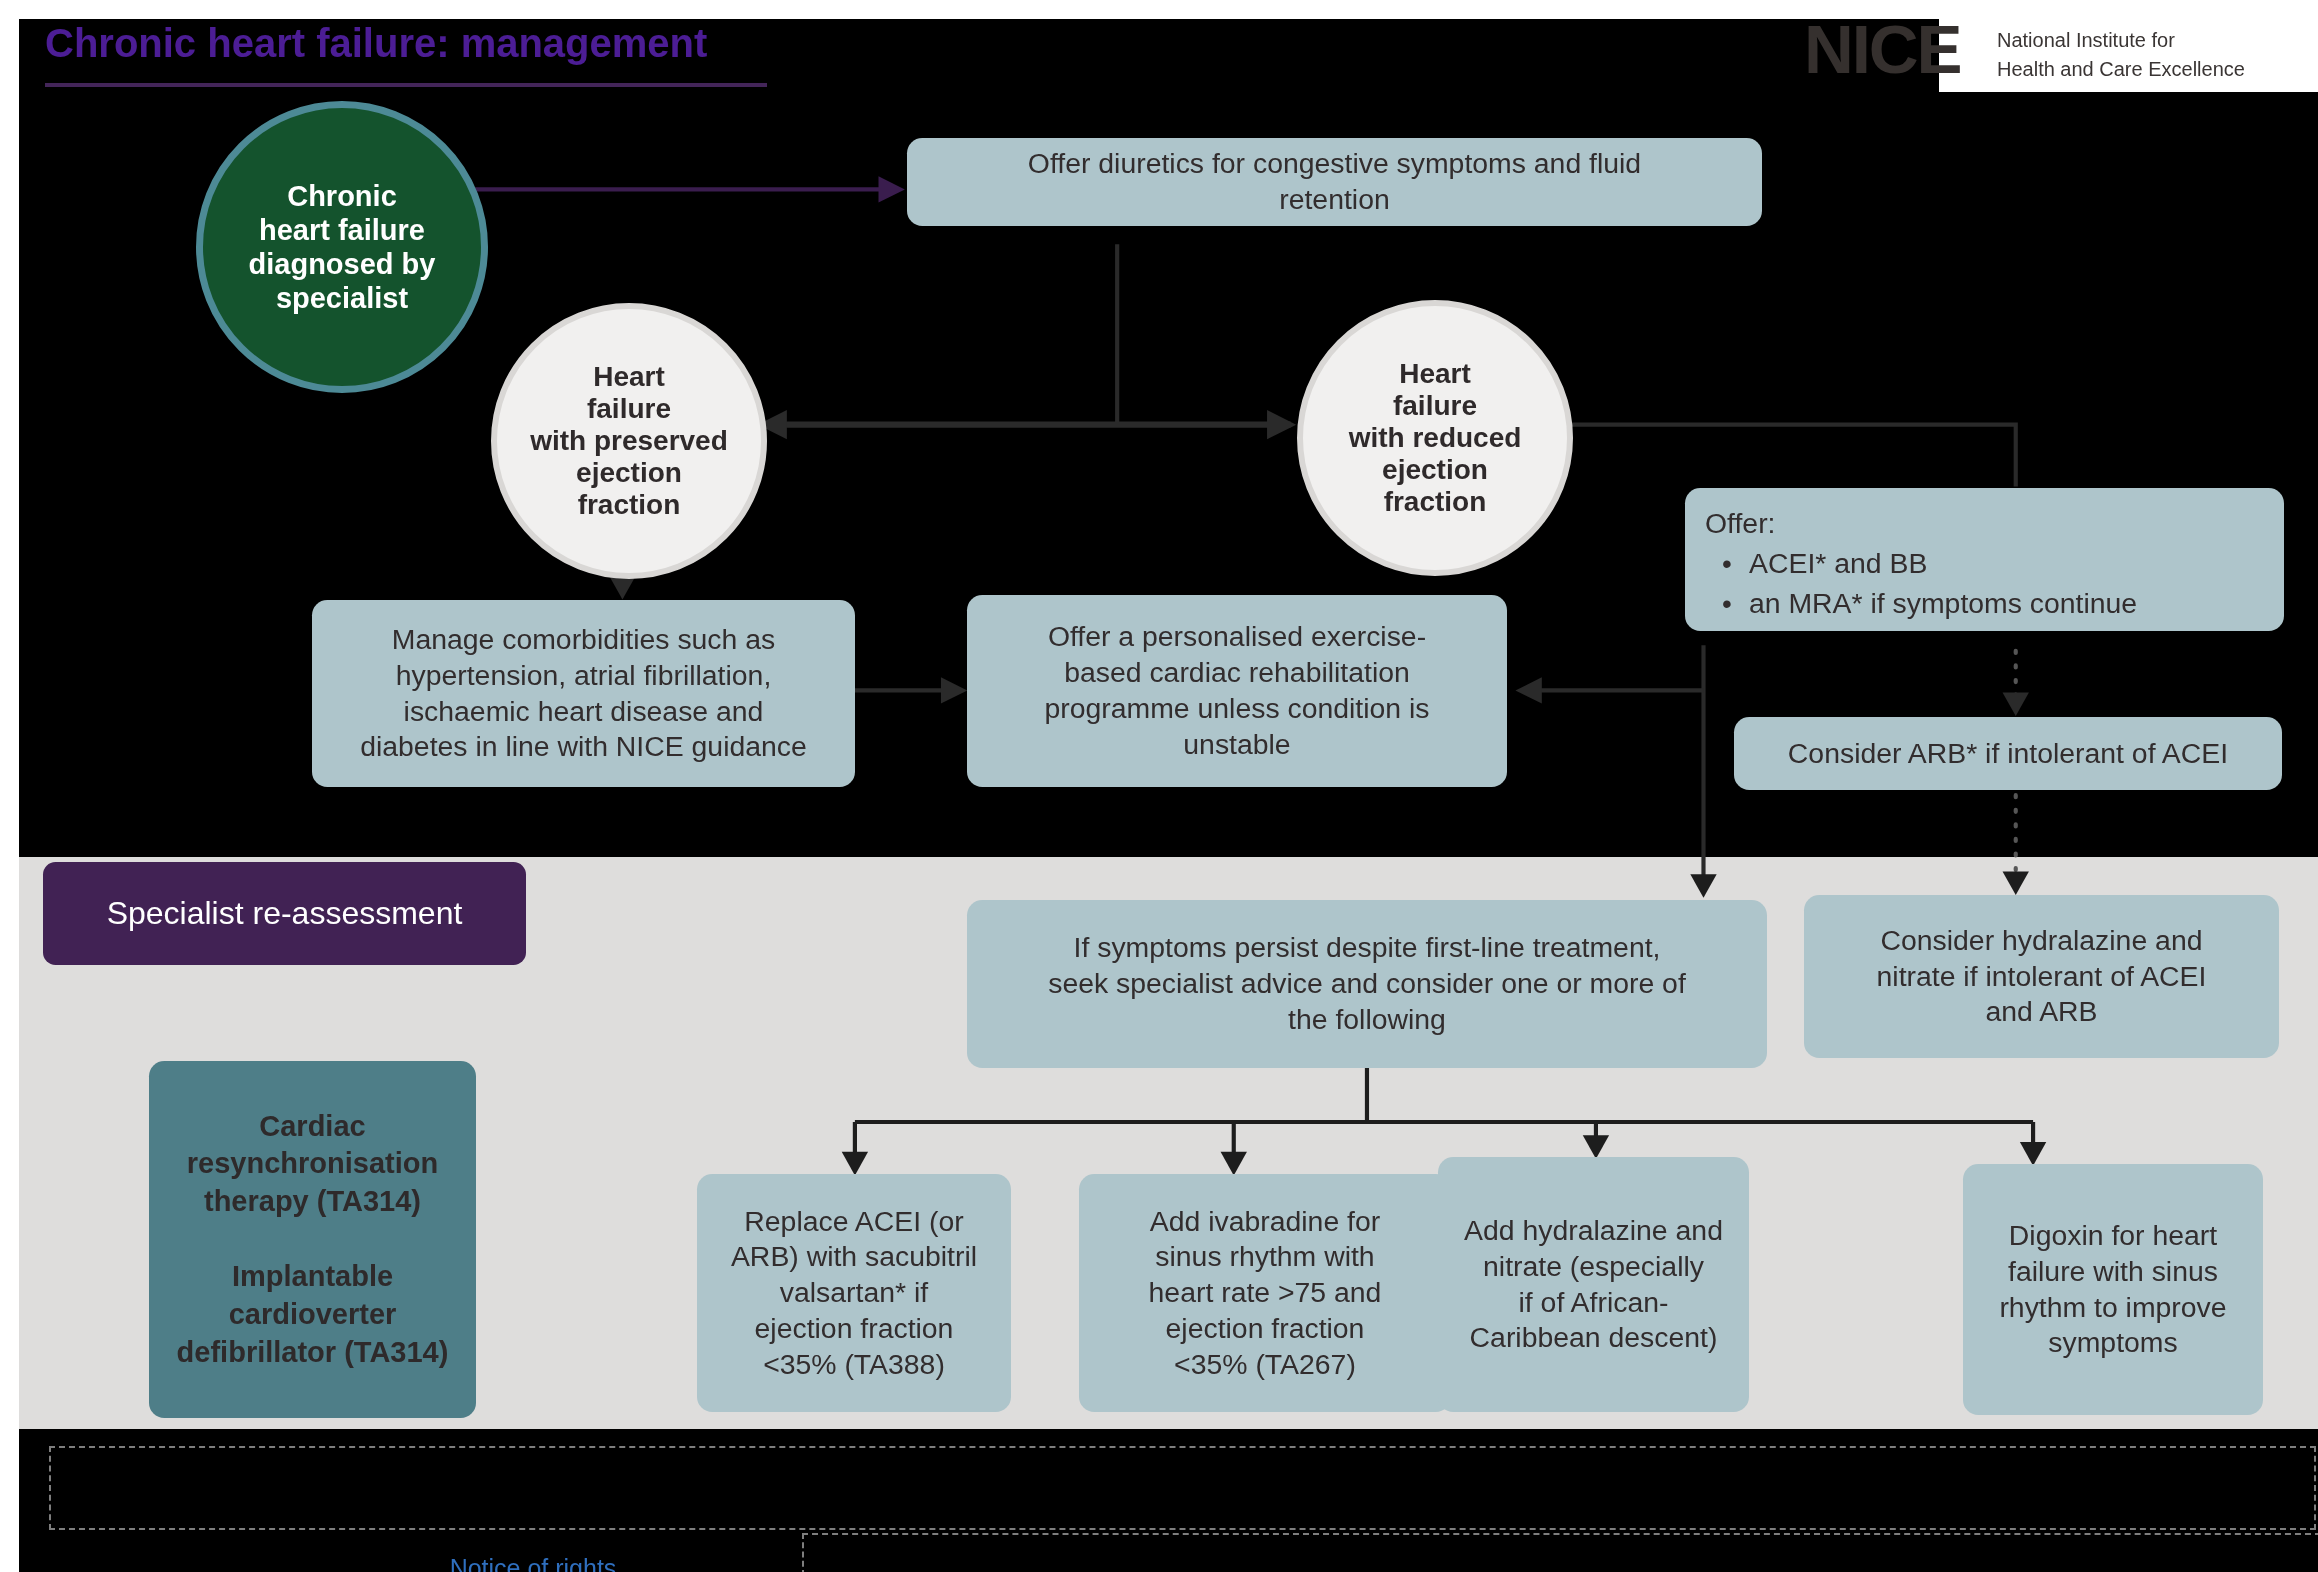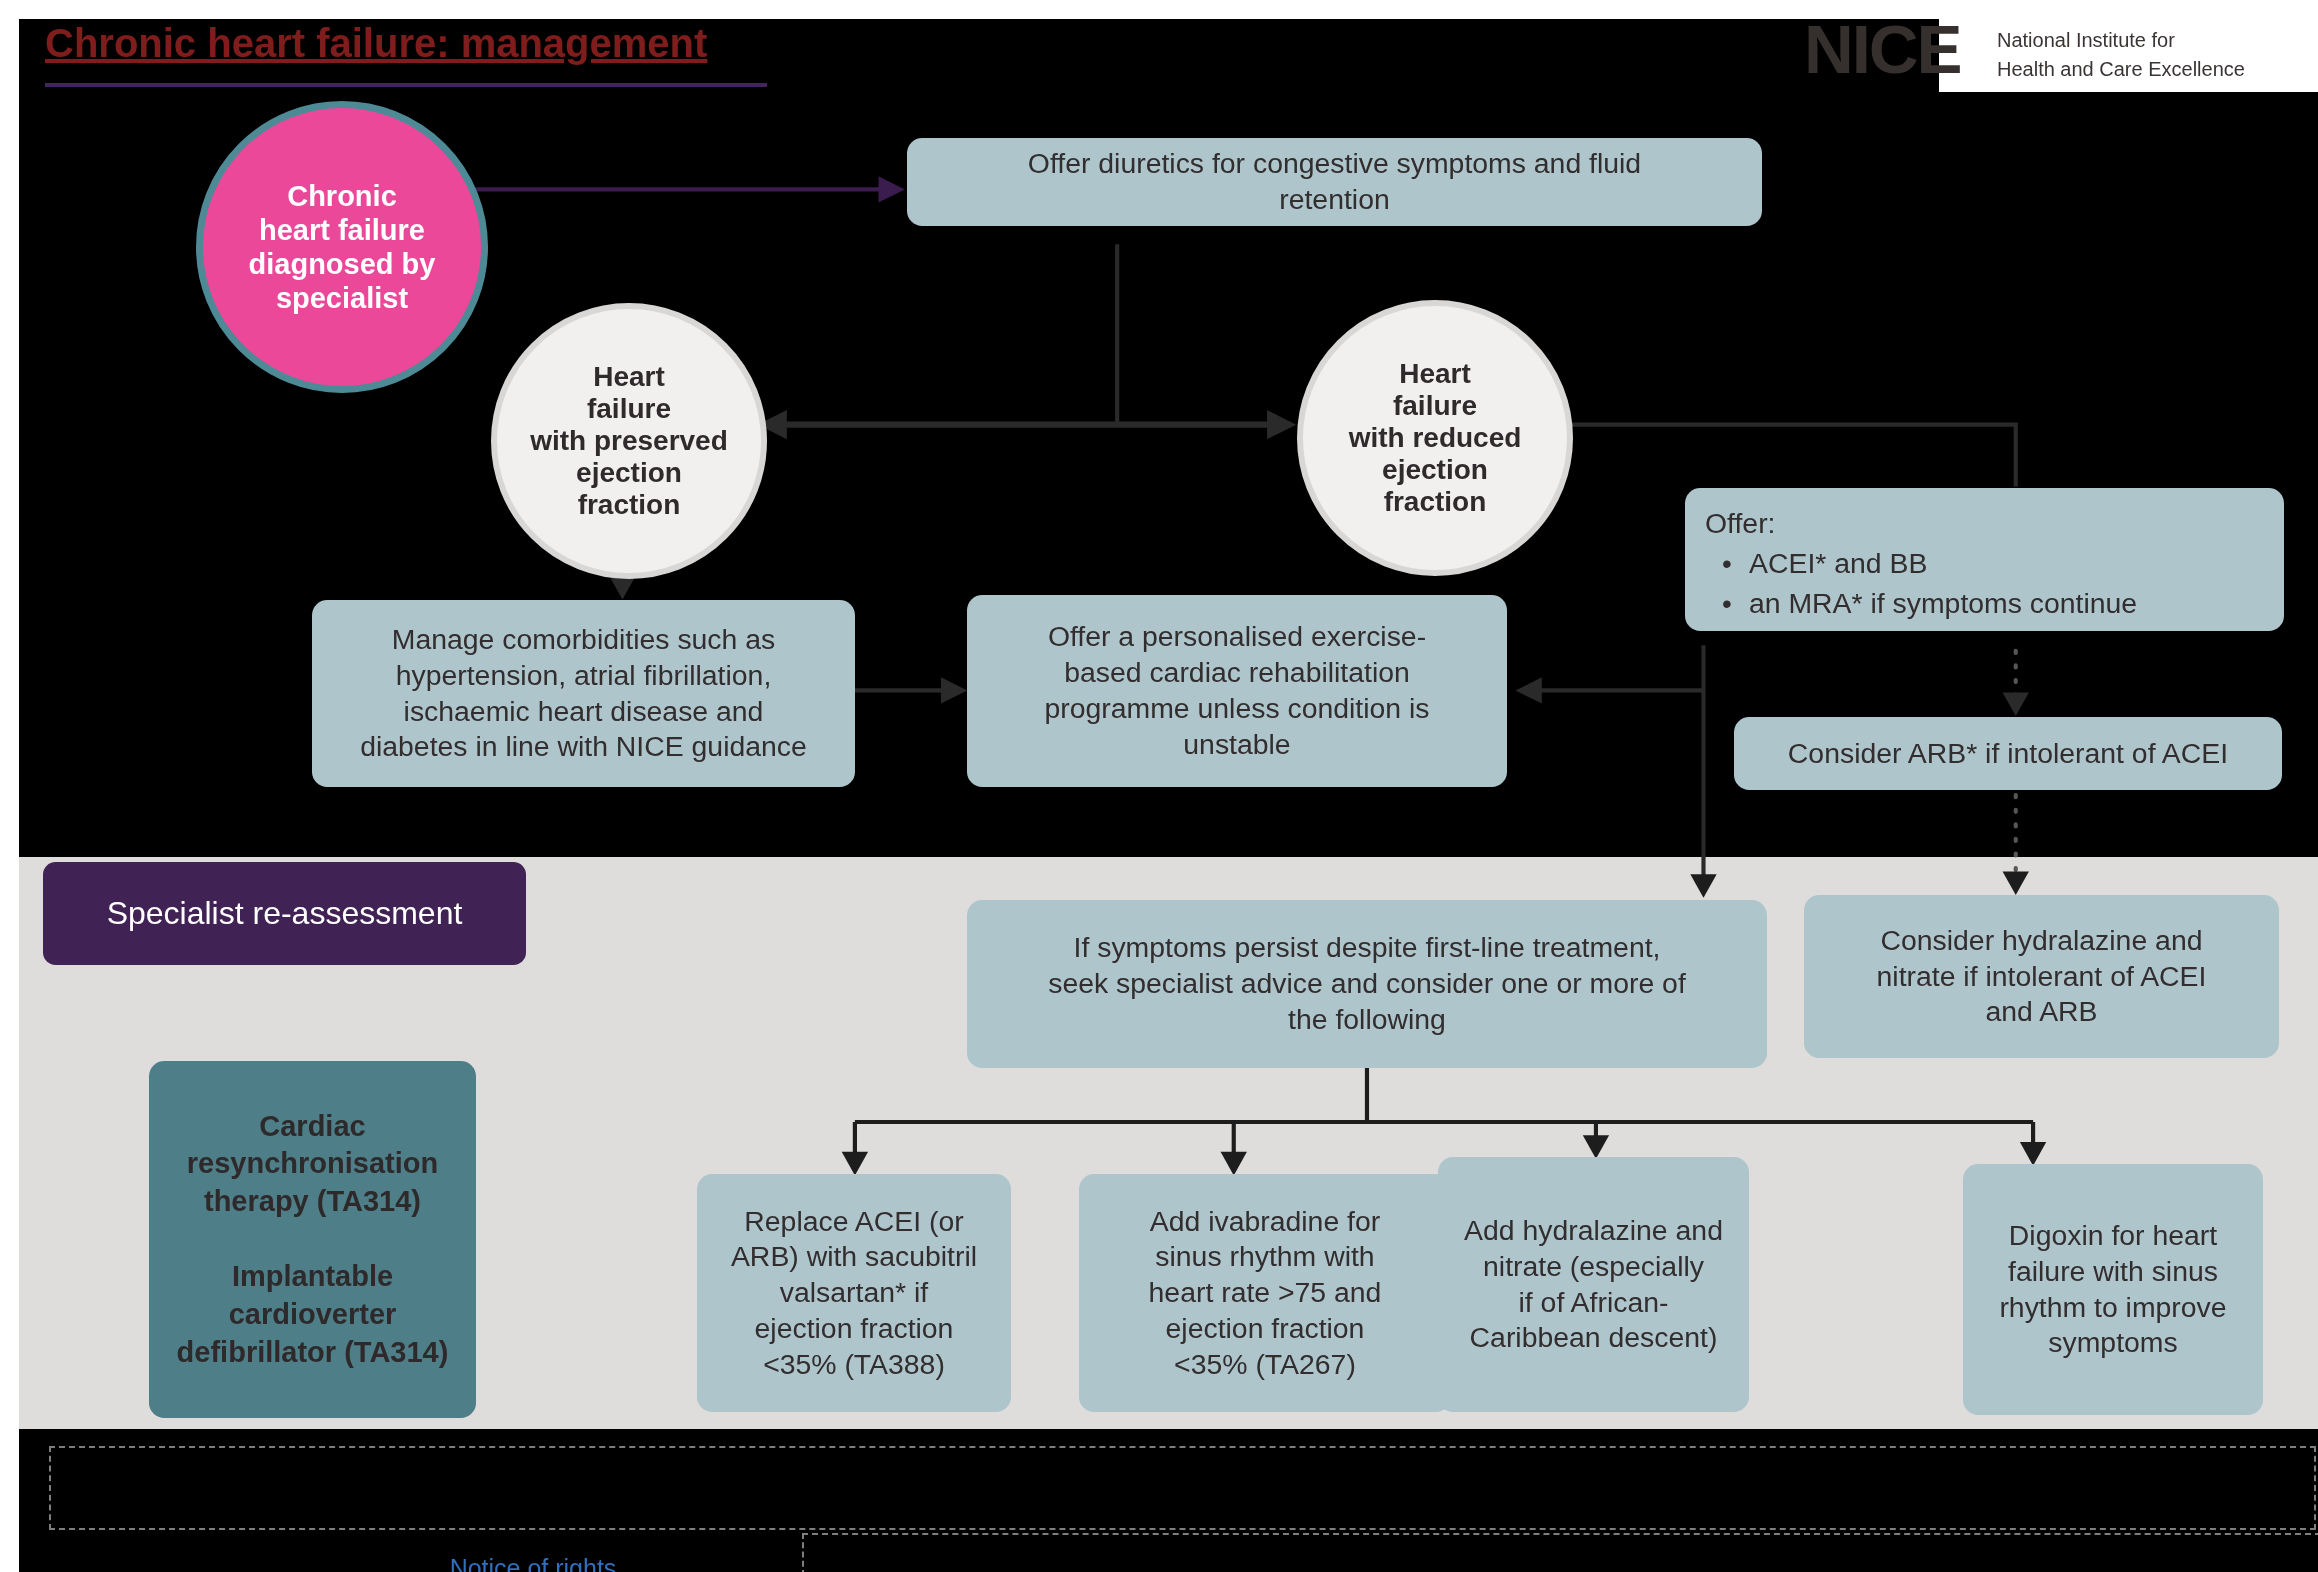--- a/index.html
+++ b/index.html
@@ -4,34 +4,34 @@
 <style>
   html,body{margin:0;padding:0;background:#ffffff;}
   #page{position:relative;width:2319px;height:1573px;overflow:hidden;
         font-family:"Liberation Sans","DejaVu Sans",sans-serif;background:#ffffff;}
   .abs{position:absolute;}
   
   #bg-black{left:19.4px;top:19.4px;width:2299px;height:1553px;background:#000000;}
   #band-gray{left:19.4px;top:857px;width:2299px;height:572px;background:#dedddc;}
   #corner-white{left:1939px;top:0;width:379px;height:92px;background:#ffffff;}
   
-  #page-title{left:45px;top:21px;font-size:40px;font-weight:bold;color:#7f1d1d;letter-spacing:0;text-decoration:underline;}
+  #page-title{left:45px;top:21px;font-size:40px;font-weight:bold;color:#4c1d95;letter-spacing:0;}
   #title-rule{left:45px;top:83px;width:722px;height:3.5px;background:#432559;}
   #logo{left:1804px;top:18px;width:515px;height:76px;color:#35302e;}
   #logo-acronym{left:0;top:0;font-size:69px;font-weight:900;letter-spacing:-2.1px;line-height:64px;}
   #logo-sub{left:193px;top:8.3px;font-size:20px;line-height:29px;color:#3a3534;}
   
   #connectors{left:0;top:0;width:2319px;height:1573px;z-index:2;}
   
   .node{background:#aec5cb;border-radius:15.3px;color:#322d2e;font-size:28.4px;line-height:1.26;
         display:flex;align-items:center;justify-content:center;text-align:center;
         white-space:pre-line;z-index:3;}
   .circle{border-radius:50%;display:flex;align-items:center;justify-content:center;
           text-align:center;white-space:pre-line;font-weight:bold;z-index:3;}
-  #node-start{left:196px;top:101px;width:278px;height:278px;background:#ec4899;
+  #node-start{left:196px;top:101px;width:278px;height:278px;background:#14532d;
               border:7px solid #4d8a96;color:#ffffff;font-size:29px;line-height:1.18;}
   #node-hfpef,#node-hfref{width:264px;height:264px;background:#f1f0ef;border:6.2px solid #d9d7d5;
               color:#2f2a2b;font-size:28px;line-height:1.15;}
   #node-hfpef{left:491px;top:303px;}
   #node-hfref{left:1297px;top:300px;}
   #node-diuretics{left:907px;top:138px;width:855px;height:88px;}
   #node-offer{left:1685px;top:488px;width:599px;height:143px;align-items:flex-start;
               justify-content:flex-start;text-align:left;flex-direction:column;padding:18px 0 0 20px;box-sizing:border-box;}
   #node-offer .bullet-row{display:flex;align-items:flex-start;margin-top:4.2px;}
   #node-offer .bullet-dot{width:44px;text-align:center;font-size:28px;}

